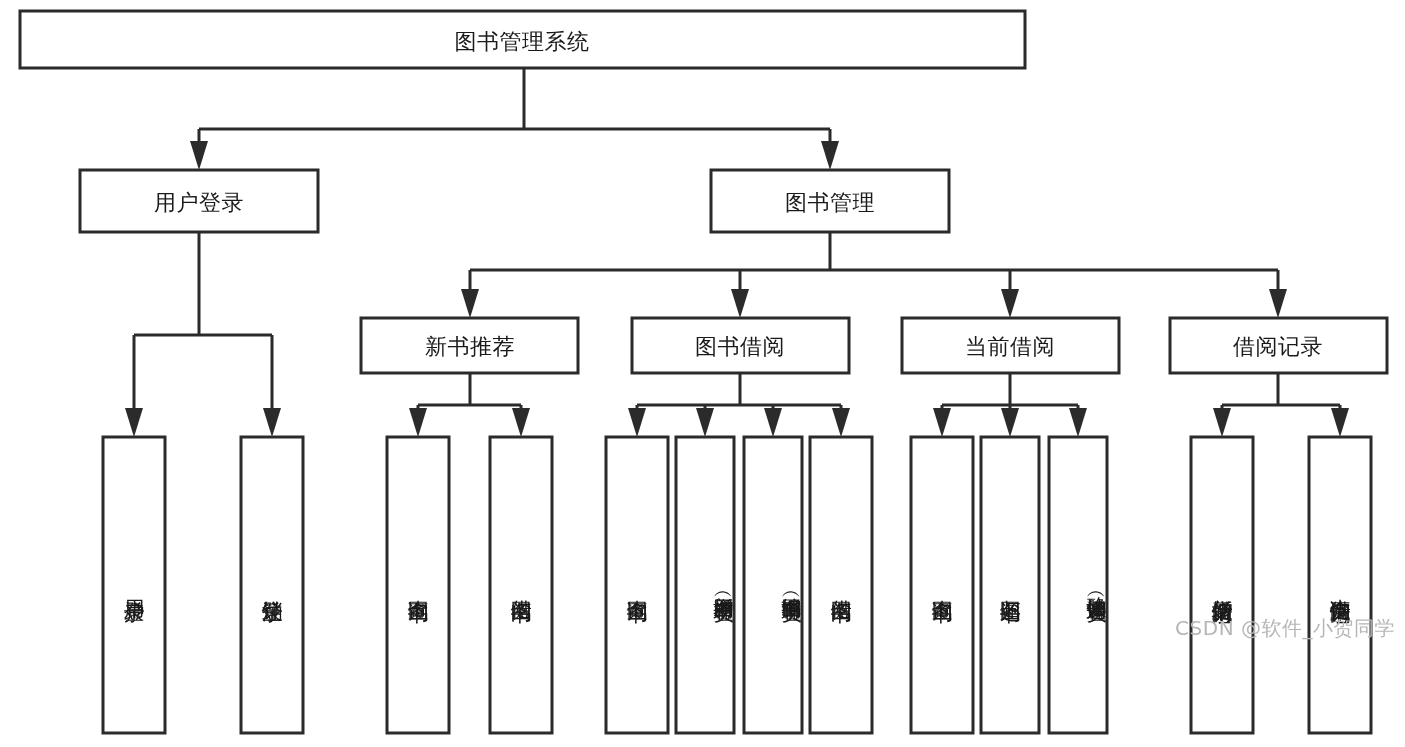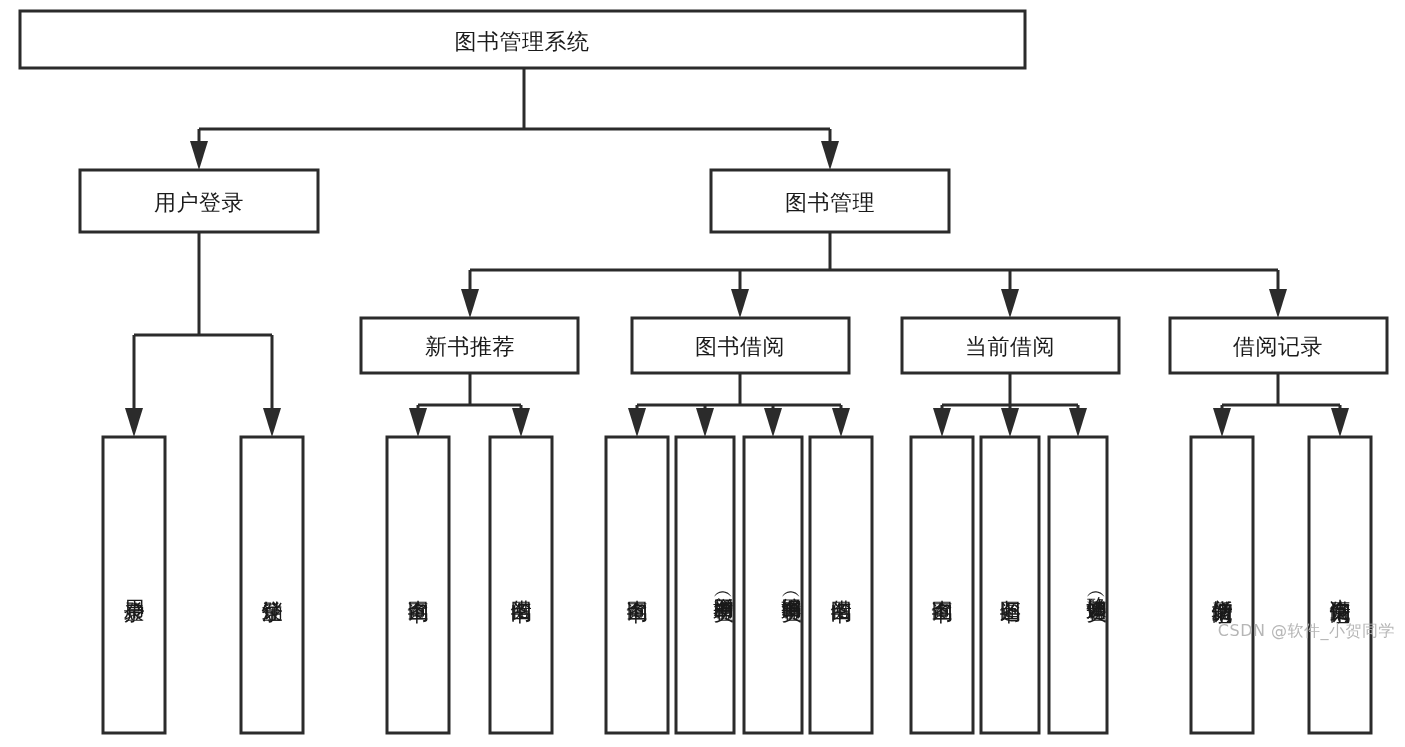--- a/index.html
+++ b/index.html
@@ -63,21 +63,21 @@
     justify-content: center;
     text-align: center;
     white-space: nowrap;
     pointer-events: none;
   }
   .watermark {
     position: absolute;
     right: 10px;
     bottom: 6px;
     font-family: "DejaVu Sans", "Liberation Sans", sans-serif;
-    font-size: 16px;
+    font-size: 20px;
     color: #b6b6b6;
     white-space: nowrap;
     letter-spacing: 0.5px;
   }
 </style>
 </head>
 <body>
 
 <div id="diagram-root">
 

